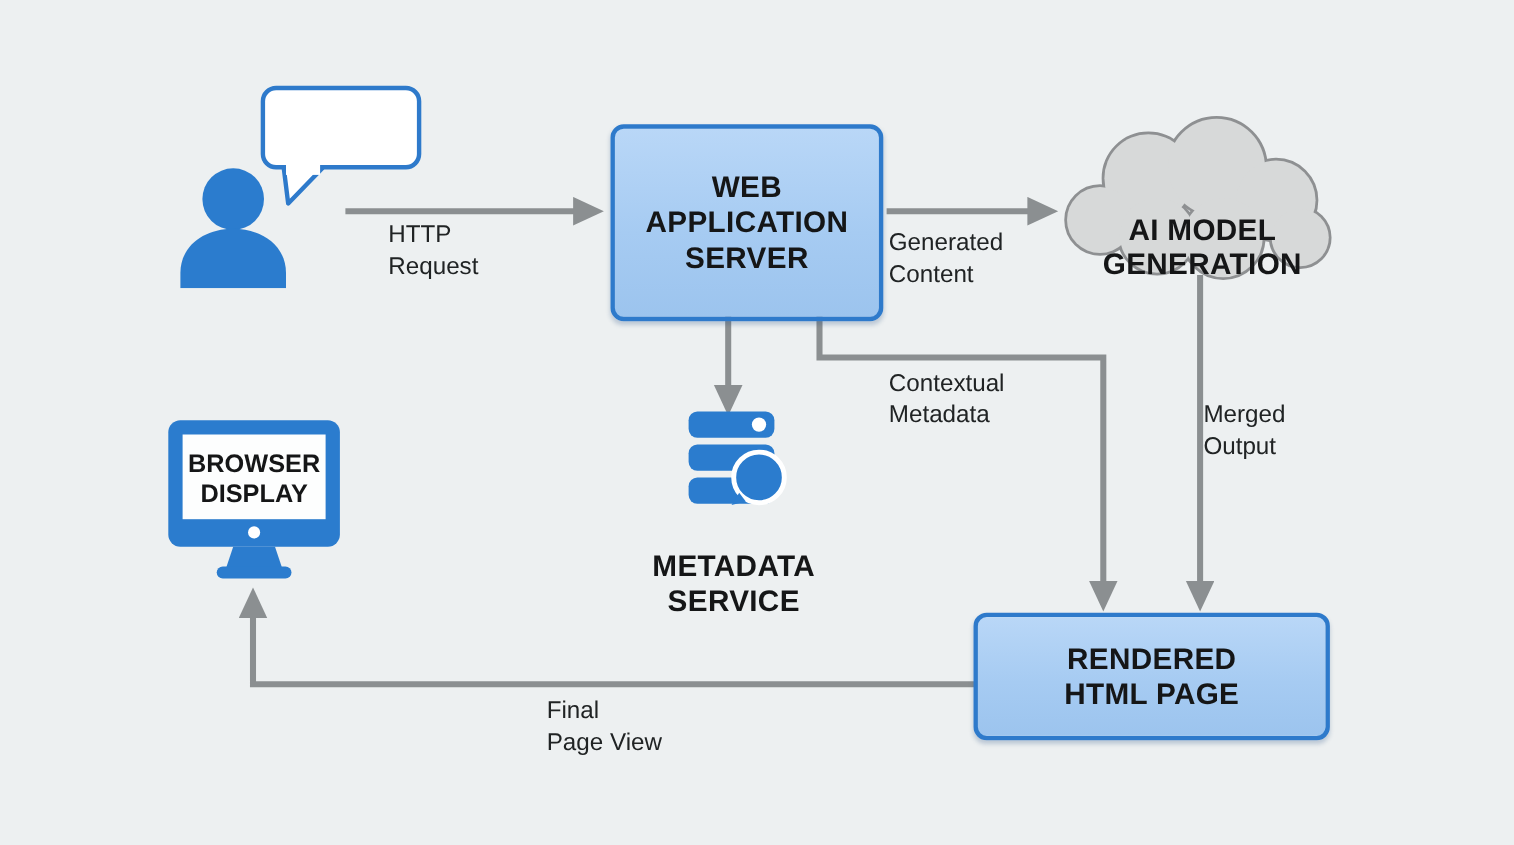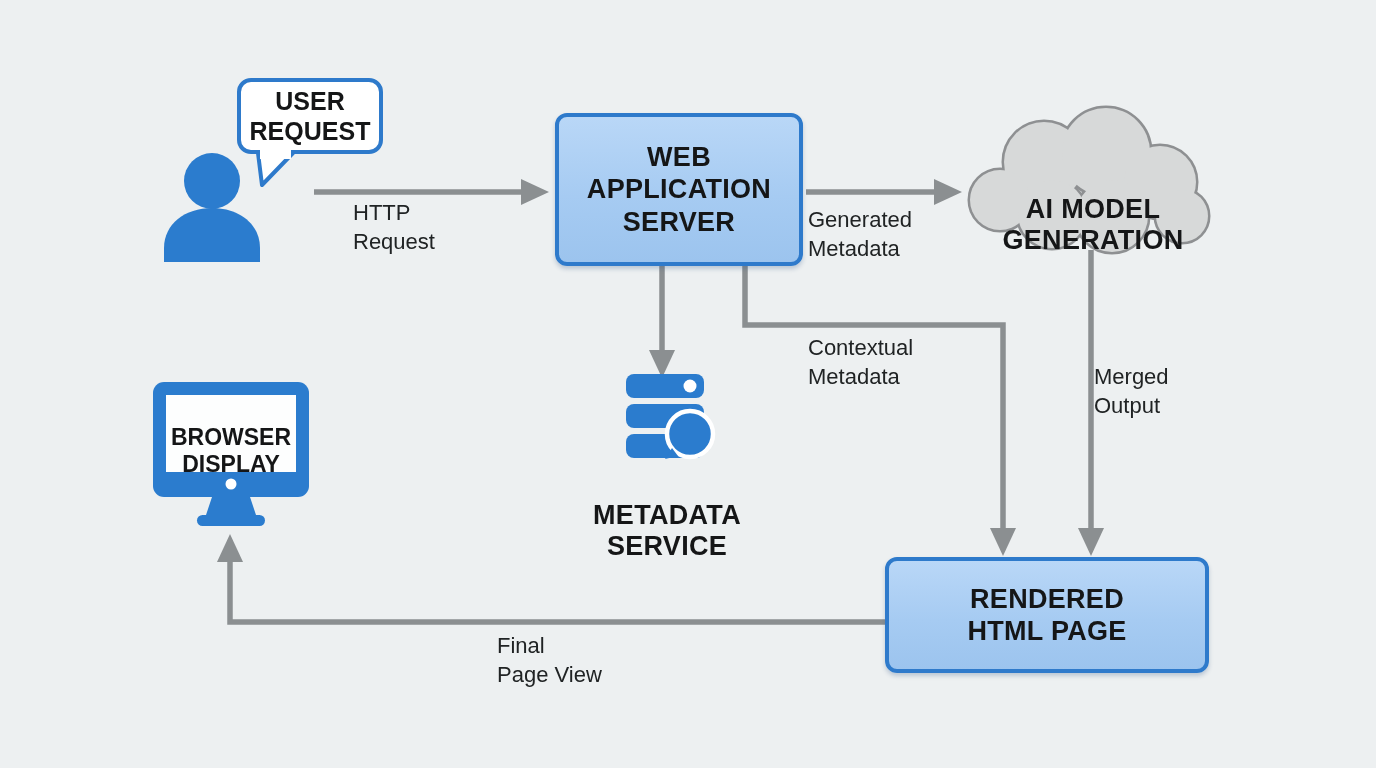--- a/index.html
+++ b/index.html
@@ -26,21 +26,21 @@
     text-align:left;white-space:pre-line;}
   .bubble{position:absolute;box-sizing:border-box;background:#ffffff;
     border:4px solid var(--bubble-border);border-radius:14px;
     display:flex;align-items:center;justify-content:center;}
   .bubble-label{font-weight:bold;font-size:25px;line-height:1.2;color:var(--text);
     text-align:center;white-space:pre-line;}
   .blue{fill:var(--icon-blue);}
   .cloud-stroke{fill:var(--cloud-fill);stroke:var(--cloud-border);stroke-width:5;}
   .cloud-flat{fill:var(--cloud-fill);stroke:none;}
   .screen-label{position:absolute;font-weight:bold;font-size:23px;line-height:1.18;
-    color:var(--text);text-align:center;white-space:pre-line;margin-top:16px;}
+    color:var(--text);text-align:center;white-space:pre-line;}
   .node-caption{position:absolute;font-weight:bold;font-size:27px;line-height:1.15;
     color:var(--text);text-align:center;white-space:pre-line;letter-spacing:.3px;margin-top:32px;}
 </style>
 </head>
 <body>
 
 <div class="stage">
 
   <svg class="connectors" width="1376" height="768" aria-hidden="true">
     <defs>
@@ -59,35 +59,33 @@
   <svg class="abs" style="left:159px;top:152px" width="106" height="110" viewBox="0 0 106 110" aria-hidden="true">
     <circle class="blue" cx="53" cy="29" r="28"></circle>
     <path class="blue" d="M5,110 L5,96 C5,72 26,56 53,56 C80,56 101,72 101,96 L101,110 Z"></path>
   </svg>
 
   <div class="bubble" style="left:237px;top:78px;width:146px;height:76px">
     <svg style="position:absolute;left:12px;top:66px" width="52" height="42" viewBox="0 0 52 42" aria-hidden="true">
       <polygon points="5,5 40,5 9,37" fill="#ffffff" stroke="var(--bubble-border)" stroke-width="4" stroke-linejoin="round"></polygon>
       <rect x="7" y="0" width="31" height="11" fill="#ffffff"></rect>
     </svg>
-    <div class="bubble-label">USER
-REQUEST</div>
   </div>
 
   <div class="elabel" style="left:353px;top:198px;width:160px">HTTP
 Request</div>
 
-  <div class="node-box" style="left:555px;top:113px;width:248px;height:153px">
+  <div class="node-box" style="left:555px;top:113px;width:248px;height:179px">
     <div class="node-label">WEB
 APPLICATION
 SERVER</div>
   </div>
 
   <div class="elabel" style="left:808px;top:205px;width:160px">Generated
-Metadata</div>
+Content</div>
 
   <svg class="abs" style="left:960px;top:102px" width="256" height="166" viewBox="0 0 256 166" aria-hidden="true">
     <g>
       <circle class="cloud-stroke" cx="84" cy="60" r="40"></circle>
       <circle class="cloud-stroke" cx="146" cy="50" r="44"></circle>
       <circle class="cloud-stroke" cx="200" cy="80" r="36"></circle>
       <circle class="cloud-stroke" cx="40" cy="98" r="30"></circle>
       <circle class="cloud-stroke" cx="222" cy="114" r="26"></circle>
       <circle class="cloud-stroke" cx="92" cy="112" r="34"></circle>
       <circle class="cloud-stroke" cx="152" cy="114" r="36"></circle>

